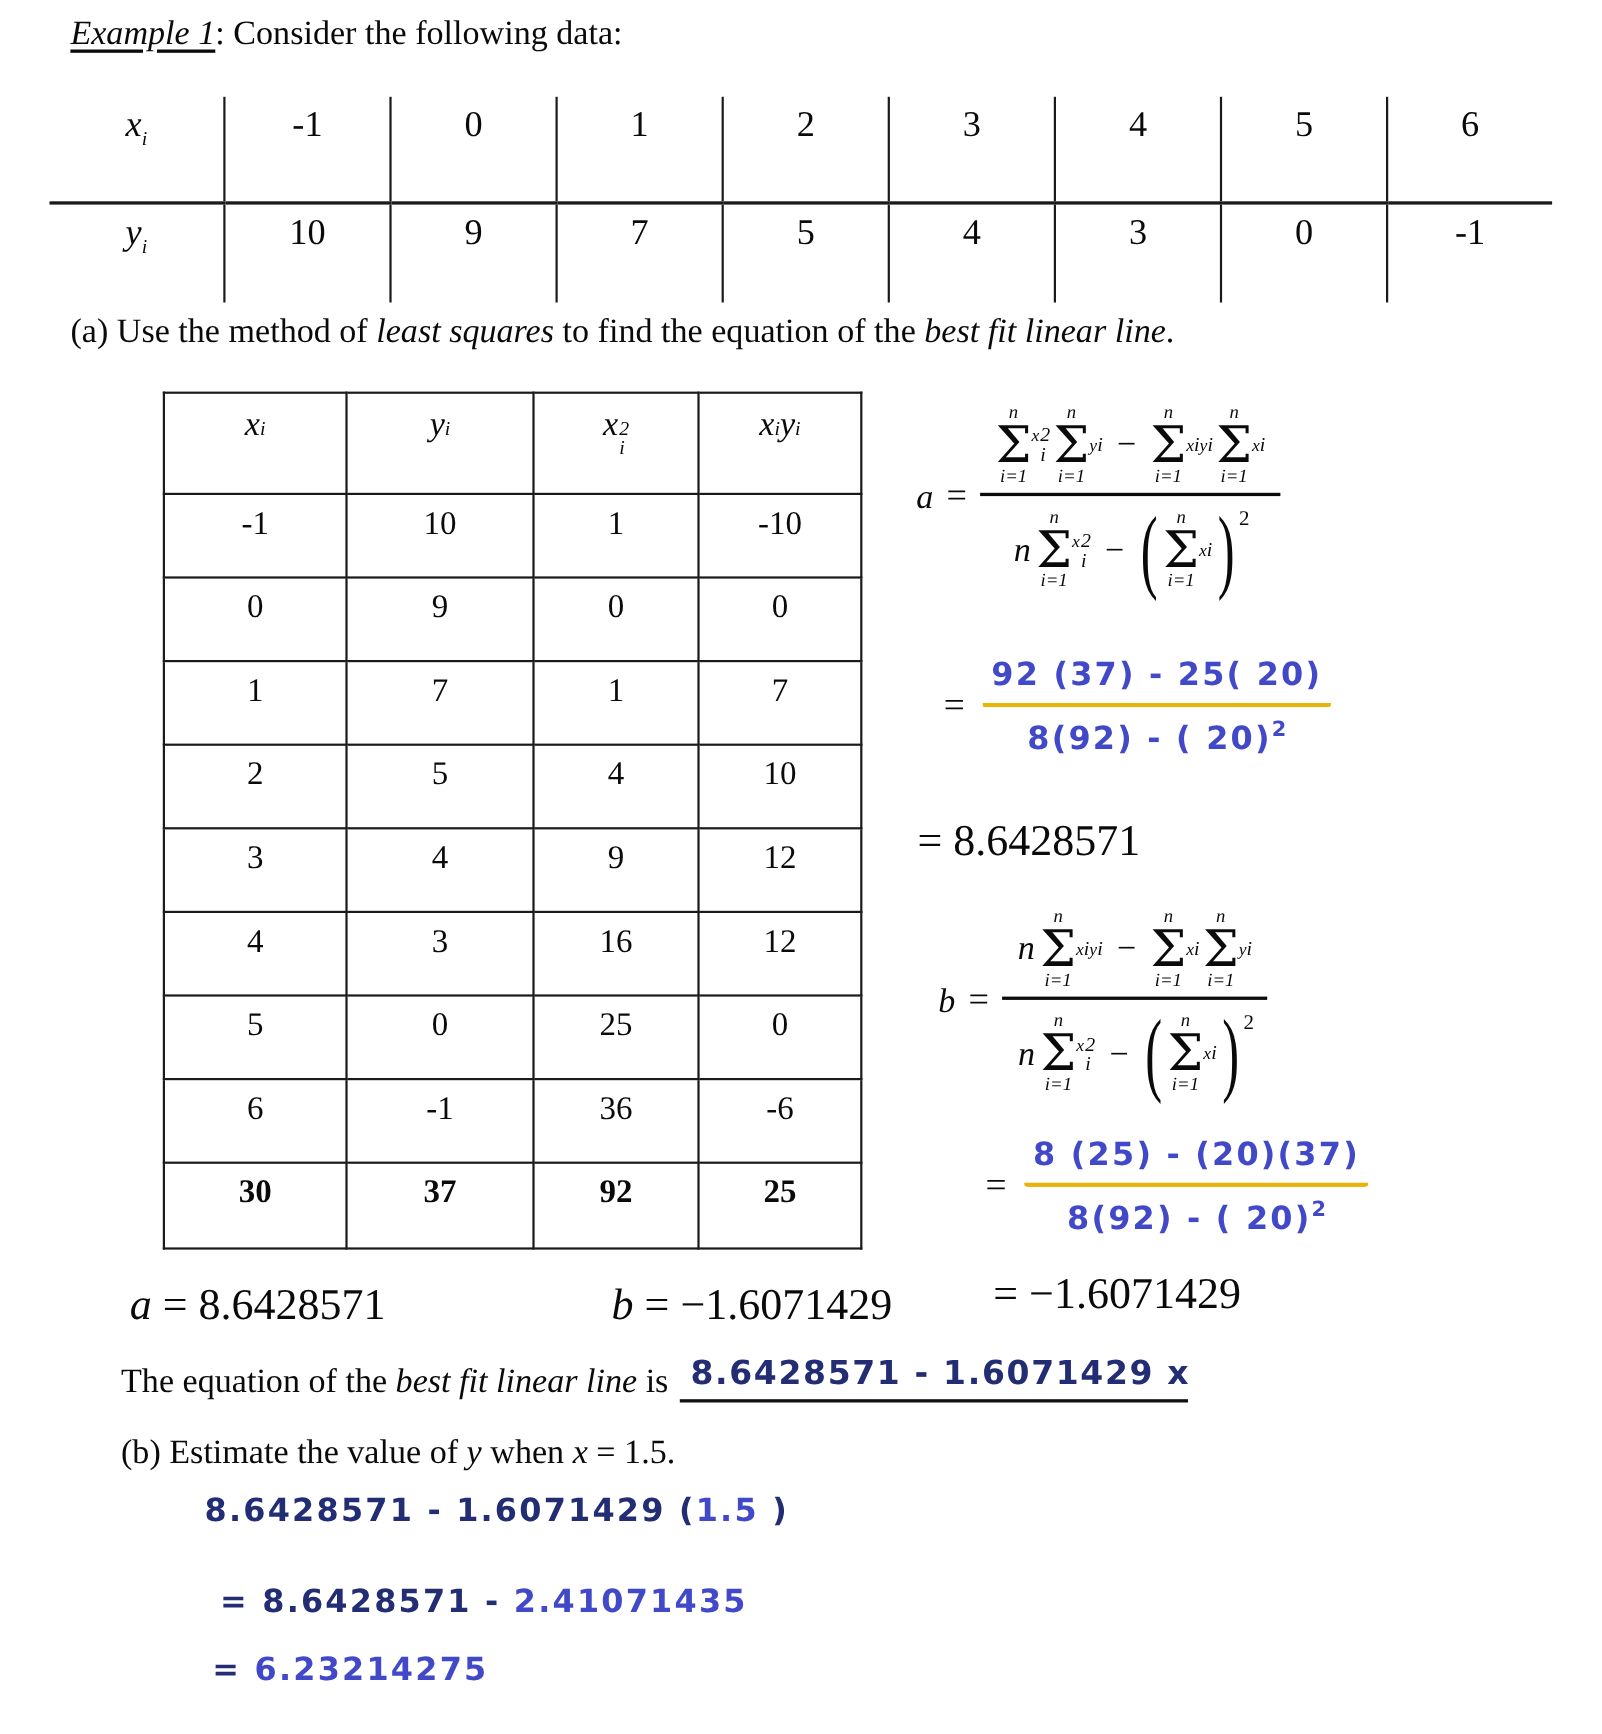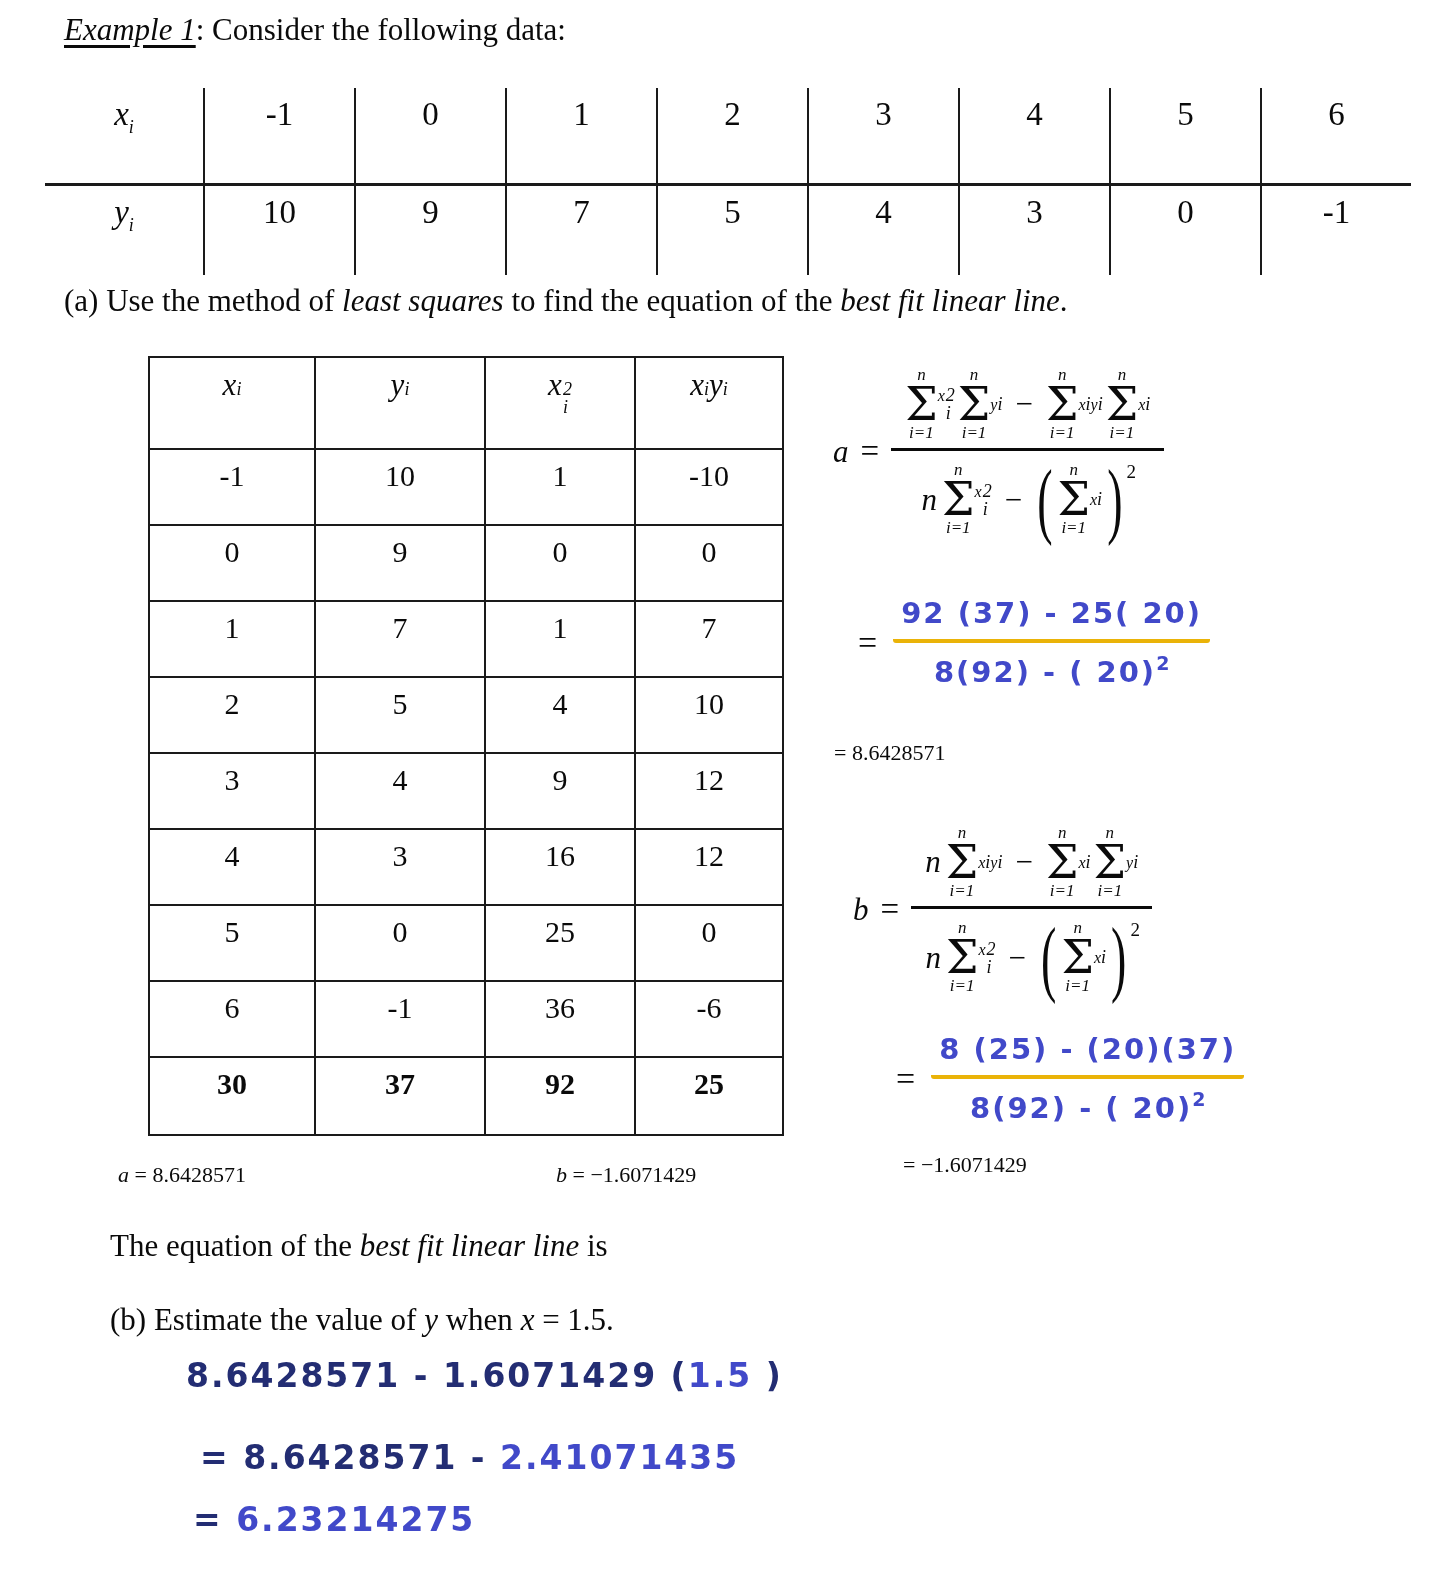--- a/index.html
+++ b/index.html
@@ -57,22 +57,22 @@
   .hand{font-family:"DejaVu Sans", sans-serif; font-weight:700; letter-spacing:2px;}
   .c-navy{color:#232d73;}
   .c-blue{color:#4149c9;}
   .hcalc{position:absolute; display:flex; align-items:center; gap:16px;}
   .hceq{font-size:34px; color:#0a0a0a; font-family:"Liberation Serif",serif;}
   .hfrac{display:inline-flex; flex-direction:column; align-items:center;
          font-size:29px; color:#4149c9;}
   .hfrac .hnum{padding:0 8px 9px; border-bottom:4px solid #eab308; border-radius:3px;}
   .hfrac .hden{padding-top:9px;}
   .hfrac sup{font-size:19px; vertical-align:12px; letter-spacing:0;}
-  .hline{position:absolute; font-size:33px; white-space:nowrap;}
-  .presult{position:absolute; font-size:22px; white-space:nowrap;text-align:center;}
+  .hline{position:absolute; font-size:29px; white-space:nowrap;}
+  .presult{position:absolute; font-size:40px; white-space:nowrap;text-align:center;}
   
   .ansline{display:inline-block; width:462px; height:44px; position:relative;
     border-bottom:3.5px solid #111; vertical-align:-10px; margin-left:10px;}
   .ansline .hand{position:absolute; left:10px; bottom:6px; font-size:30px; letter-spacing:1.5px;}
 </style>
 </head>
 <body>
 
 <div class="page">
 
@@ -408,21 +408,21 @@
   <div class="presult" style="left:118px; top:1162px;">
     <span class="mvar">a</span>
     <span>= 8.6428571</span>
   </div>
   <div class="presult" style="left:556px; top:1162px;">
     <span class="mvar">b</span>
     <span>= −1.6071429</span>
   </div>
 
   <div class="ptext" style="position:absolute; left:110px; top:1228px;">
-    <span>The equation of the </span><span class="it">best fit linear line</span><span> is</span>
+    <span>The equation of the </span><span class="it">best fit linear line</span><span> is</span><span class="ansline"><span class="hand c-navy">8.6428571 - 1.6071429 x</span></span>
   </div>
 
   <div class="ptext" style="position:absolute; left:110px; top:1302px;">
     <span>(b) Estimate the value of </span><span class="it">y</span><span> when </span><span class="it">x</span><span> = 1.5.</span>
   </div>
 
   <div class="hline hand" style="left:186px; top:1356px;"><span class="c-navy">8.6428571 - 1.6071429 (</span><span class="c-blue">1.5</span><span class="c-navy"> )</span></div>
   <div class="hline hand" style="left:200px; top:1438px;"><span class="c-navy">=  8.6428571 - </span><span class="c-blue">2.41071435</span></div>
   <div class="hline hand" style="left:193px; top:1500px;"><span class="c-navy">= </span><span class="c-blue">6.23214275</span></div>
 

